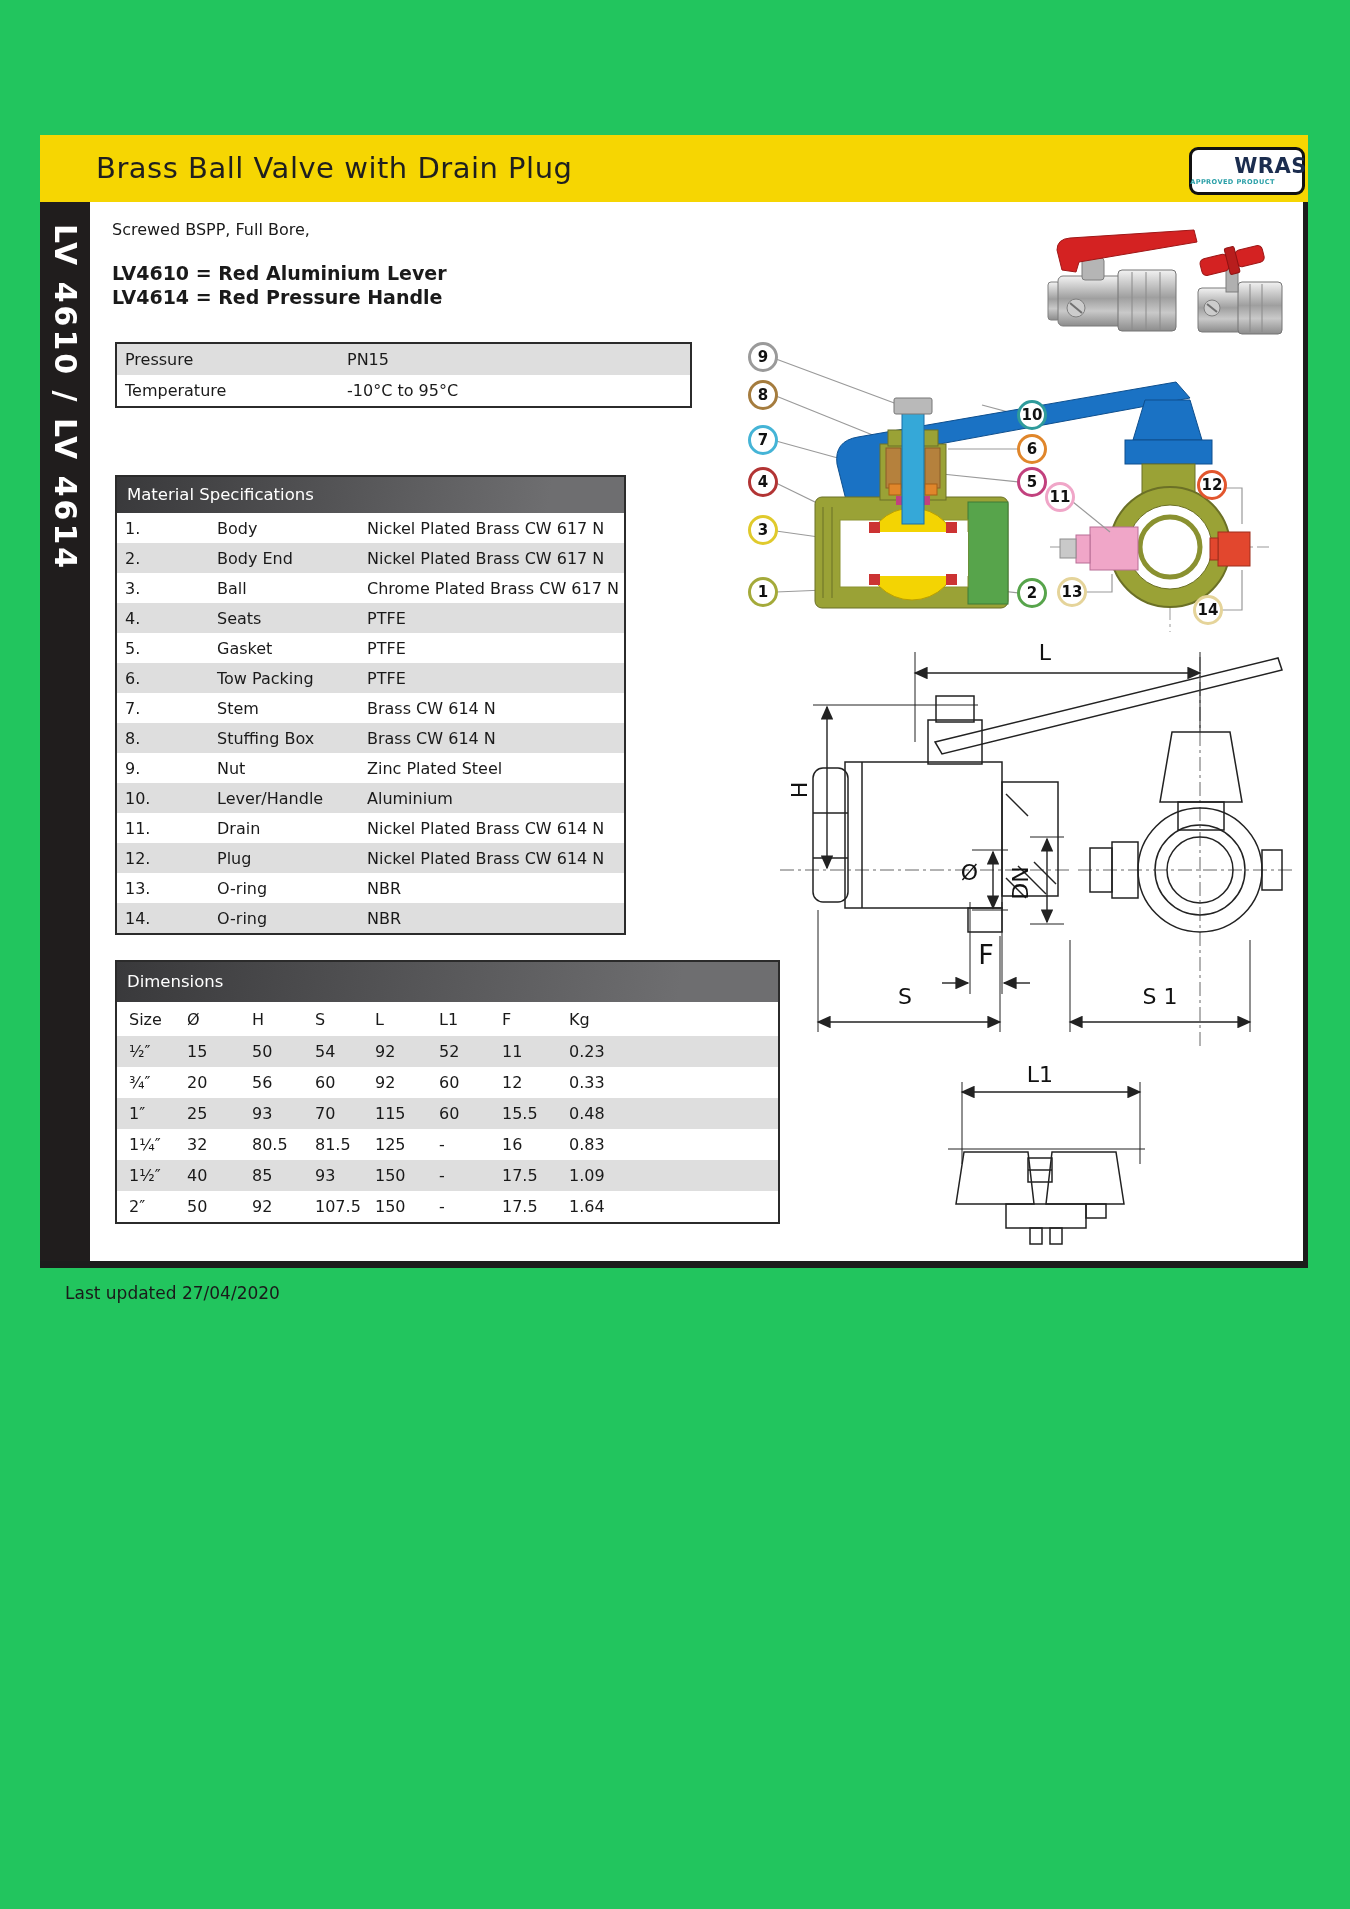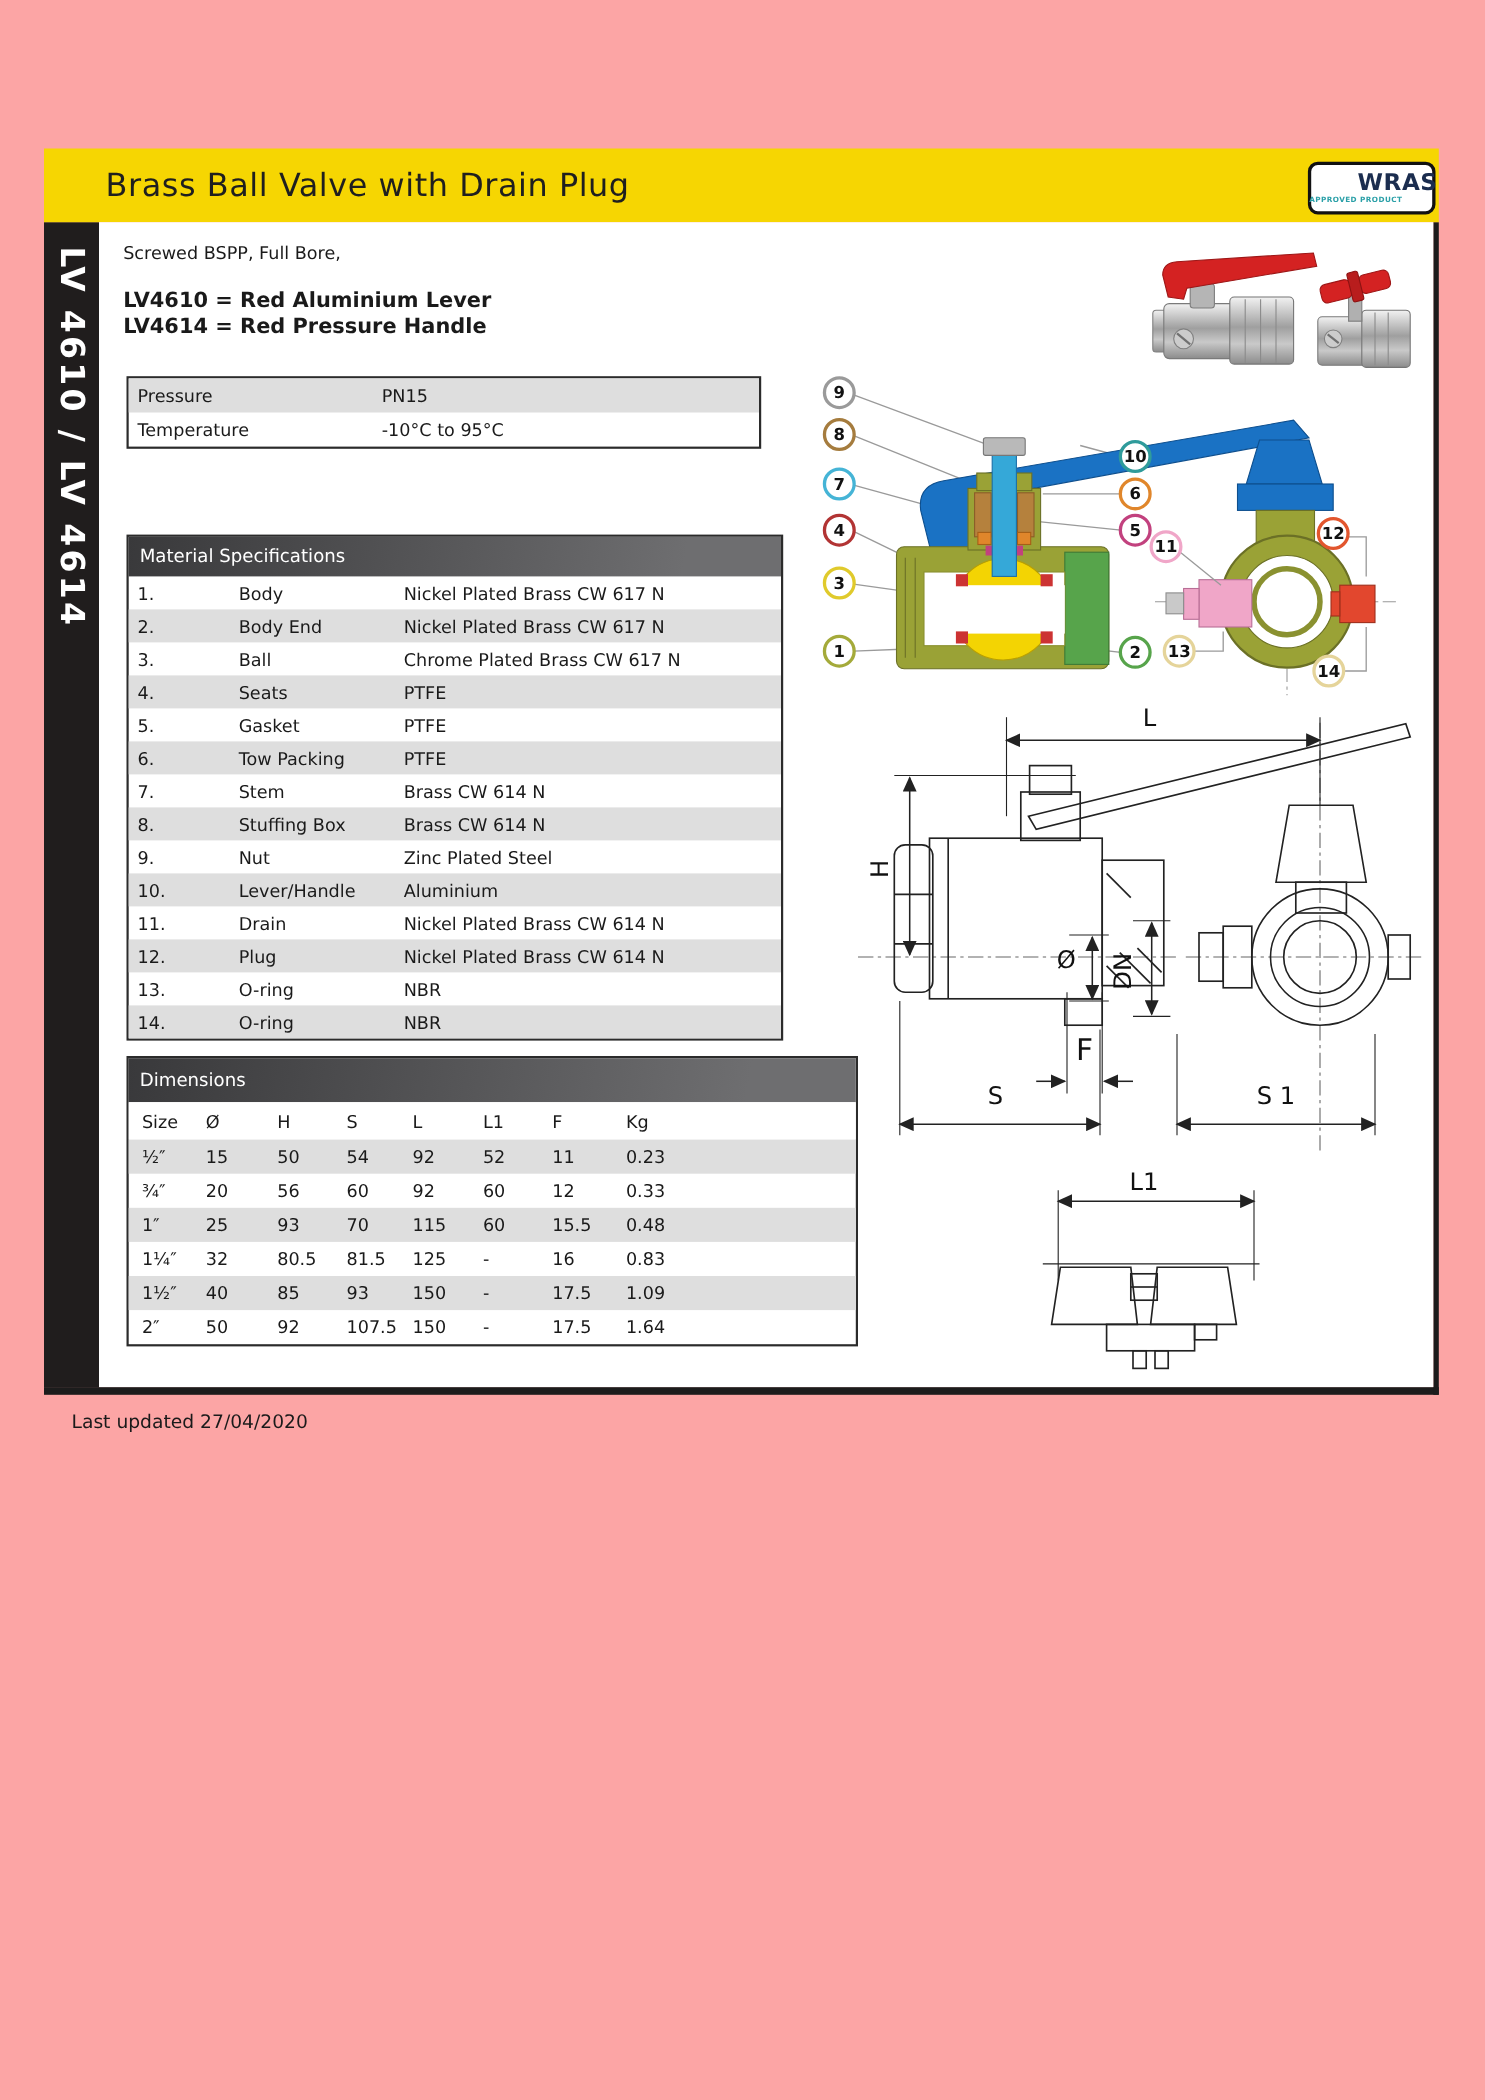--- a/index.html
+++ b/index.html
@@ -1,16 +1,16 @@
 <!DOCTYPE html>
 <html><head>
 <meta charset="utf-8">
 <style>
   html,body{margin:0;padding:0;background:#fff;}
-  .page{position:relative;width:1350px;height:1909px;background:#fca5a5;
+  .page{position:relative;width:1350px;height:1909px;background:#22c55e;
         font-family:"DejaVu Sans","Liberation Sans",sans-serif;color:#1a1a1a;overflow:hidden;}
   .frame{position:absolute;left:40px;top:135px;width:1268px;height:1133px;}
   .header-bar{position:relative;width:1268px;height:67px;background:#f6d602;}
   .page-title{position:absolute;left:56px;top:0;height:67px;line-height:67px;font-size:29px;color:#1f1f1f;letter-spacing:.5px;}
   .wras{position:absolute;right:3px;top:12px;width:116px;height:48px;background:#fff;border:3px solid #111;
         border-radius:9px;display:flex;align-items:center;justify-content:center;gap:3px;box-sizing:border-box;}
   .wras-txt{display:flex;flex-direction:column;line-height:1;}
   .wras-name{font-size:21px;font-weight:bold;color:#1b2d4f;letter-spacing:.5px;margin-left:44px;}
   .wras-sub{font-size:6.6px;font-weight:bold;color:#2ba0a8;letter-spacing:.4px;margin-top:2px;}
   .frame-body{display:flex;width:1268px;height:1066px;box-sizing:border-box;
@@ -23,21 +23,21 @@
   .intro-line{position:absolute;left:22px;top:18px;font-size:16px;z-index:1;}
   .intro-bold{position:absolute;left:22px;font-size:19px;font-weight:bold;z-index:1;}
   .l2{top:60px;} .l3{top:84px;}
   .tbl{position:absolute;box-sizing:border-box;border:2px solid #2b2b2b;background:#fff;z-index:1;font-size:16px;}
   .tbl-head{height:34px;line-height:34px;padding-left:10px;color:#fff;font-size:16.5px;
             background:linear-gradient(100deg,#39393b 0%,#6e6e70 85%);}
   .tbl-row{display:grid;align-items:center;}
   .tbl > .tbl-row:nth-child(odd){background:#dedede;}
   .pt-table{left:25px;top:140px;width:577px;}
   .pt-table .tbl-row{grid-template-columns:222px 1fr;height:31px;}
-  .mat-table{left:25px;top:284px;width:597px;}
+  .mat-table{left:25px;top:273px;width:511px;}
   .mat-table .tbl-head{height:36px;line-height:36px;}
   .mat-table .tbl-row{grid-template-columns:92px 150px 1fr;height:30px;}
   .dim-table{left:25px;top:758px;width:665px;}
   .dim-table .tbl-head{height:40px;line-height:40px;}
   .dim-table .tbl-row{grid-template-columns:58px 65px 63px 60px 64px 63px 67px 1fr;height:31px;}
   .dim-table .col-head{height:34px;background:#fff !important;}
   .cell{padding-left:8px;white-space:nowrap;}
   .dim-table .cell{padding-left:12px;}
   .footer-note{position:absolute;left:65px;top:1283px;font-size:17px;z-index:1;}
   svg text{font-family:"DejaVu Sans","Liberation Sans",sans-serif;fill:#111;}

